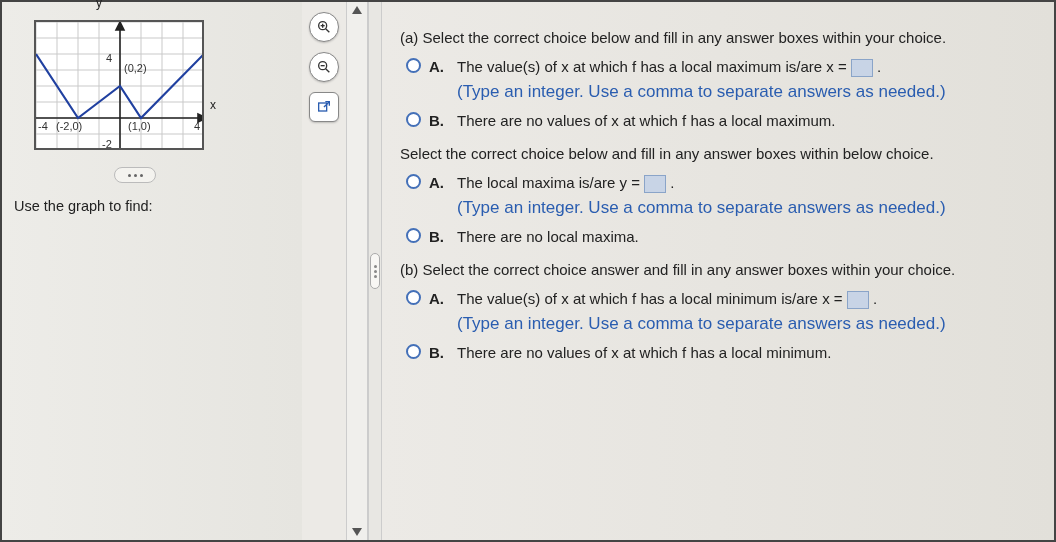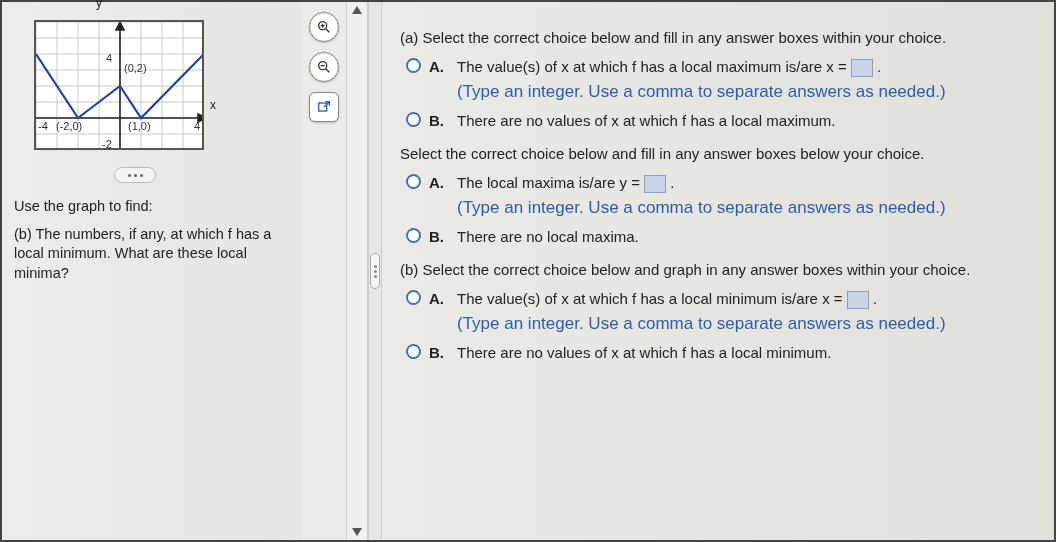--- a/index.html
+++ b/index.html
@@ -223,21 +223,20 @@
     </div>
 
     <div class="graph-ellipsis">
       <span></span>
         <span></span>
         <span></span>
     </div>
 
     <div class="left-text">
       <p>Use the graph to find:</p>
-      <p>(b)  The numbers, if any, at which f has a local minimum.  What are these local minima?</p>
     </div>
   </div>
 
   <div class="toolbar-col">
     <div class="tool-btn">
       <svg viewBox="0 0 24 24">
           <circle cx="10" cy="10" r="6" fill="none" stroke="#333" stroke-width="2"></circle>
           <line x1="14.5" y1="14.5" x2="20" y2="20" stroke="#333" stroke-width="2"></line>
           <line x1="7" y1="10" x2="13" y2="10" stroke="#333" stroke-width="2"></line>
           <line x1="10" y1="7" x2="10" y2="13" stroke="#333" stroke-width="2"></line>
@@ -285,39 +284,39 @@
         <br>
         <span class="hint">(Type an integer. Use a comma to separate answers as needed.)</span>
       </div>
     </div>
     <div class="choice-row">
       <div class="radio"></div>
       <div class="choice-letter">B.</div>
       <div class="choice-body">There are no values of x at which f has a local maximum.</div>
     </div>
 
-    <p class="section-prompt">Select the correct choice below and fill in any answer boxes below your choice.</p>
+    <p class="section-prompt">Select the correct choice below and fill in any answer boxes within below choice.</p>
 
     <div class="choice-row">
       <div class="radio"></div>
       <div class="choice-letter">A.</div>
       <div class="choice-body">
         <span>The local maxima is/are y =</span>
         <span class="answer-box"></span> .
         <br>
         <span class="hint">(Type an integer. Use a comma to separate answers as needed.)</span>
       </div>
     </div>
     <div class="choice-row">
       <div class="radio"></div>
       <div class="choice-letter">B.</div>
       <div class="choice-body">There are no local maxima.</div>
     </div>
 
-    <p class="section-prompt">(b) Select the correct choice below and graph in any answer boxes within your choice.</p>
+    <p class="section-prompt">(b) Select the correct choice answer and fill in any answer boxes within your choice.</p>
 
     <div class="choice-row">
       <div class="radio"></div>
       <div class="choice-letter">A.</div>
       <div class="choice-body">
         <span>The value(s) of x at which f has a local minimum is/are x =</span>
         <span class="answer-box"></span> .
         <br>
         <span class="hint">(Type an integer. Use a comma to separate answers as needed.)</span>
       </div>

